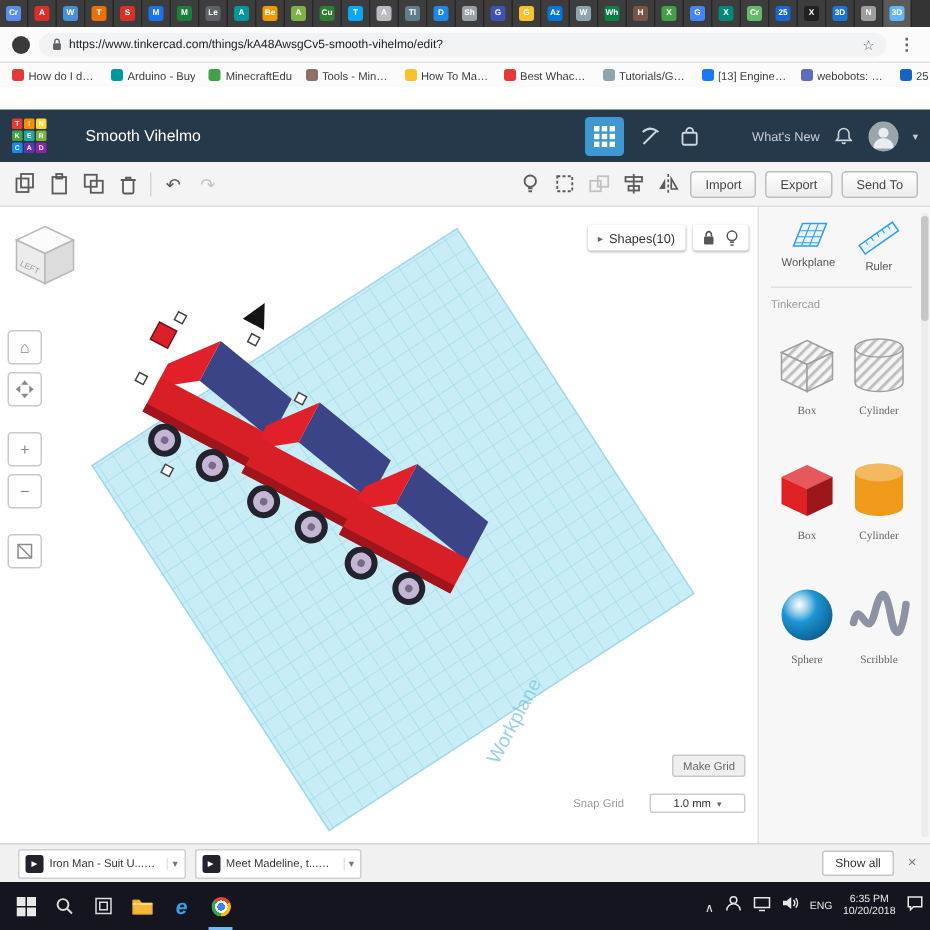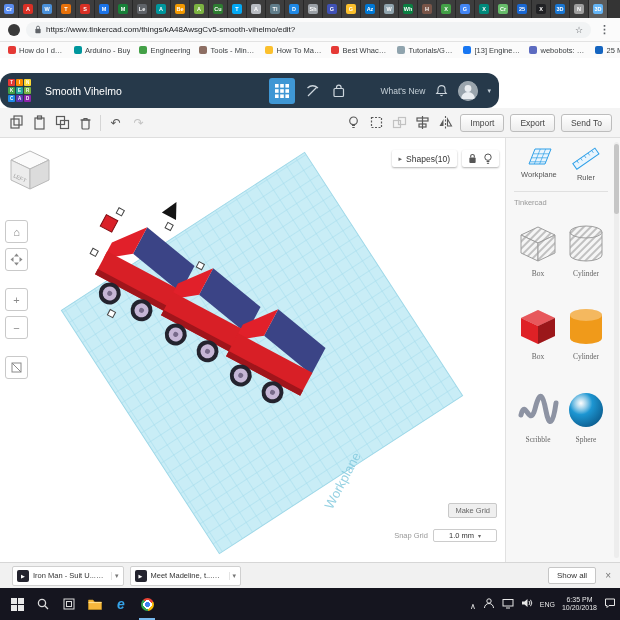--- a/index.html
+++ b/index.html
@@ -16,21 +16,21 @@
   .omnibox .url{flex:1;white-space:nowrap;overflow:hidden;text-overflow:ellipsis;}
   .star{color:#5f6368;font-size:9px;}
   .menu-dots{color:#5f6368;font-size:11px;font-weight:bold;padding:0 2px;}
   .bookmarks{position:absolute;top:42px;left:0;width:620px;height:16px;background:#fbfbfb;display:flex;align-items:center;gap:9px;padding:0 8px;box-sizing:border-box;overflow:hidden;}
   .bm{display:flex;align-items:center;gap:3px;font-size:7.5px;color:#3c4043;white-space:nowrap;}
   .bmfav{width:8px;height:8px;border-radius:2px;flex:0 0 8px;}
   .bmlabel{max-width:46px;overflow:hidden;text-overflow:ellipsis;}
   .pagegap{position:absolute;top:58px;left:0;width:620px;height:15px;background:#fff;}
 
   
-  .tc-header{position:absolute;top:73px;left:0;width:499px;height:35px;background:#26394a;display:flex;align-items:center;gap:8px;padding:0 8px;box-sizing:border-box;border-radius:12px;}
+  .tc-header{position:absolute;top:73px;left:0;width:620px;height:35px;background:#26394a;display:flex;align-items:center;gap:20px;padding:0 8px;box-sizing:border-box;}
   .logo{display:grid;grid-template-columns:repeat(3,7px);grid-auto-rows:7px;gap:1px;}
   .logo span{display:flex;align-items:center;justify-content:center;font-size:4.5px;font-weight:bold;color:#fff;border-radius:1px;}
   .doc-title{color:#fff;font-size:10.5px;margin-left:6px;flex:1;}
   .header-right{display:flex;align-items:center;gap:9px;}
   .hbtn{width:26px;height:26px;background:#3f97d4;border-radius:3px;display:grid;place-items:center;}
   .hicon{display:grid;place-items:center;}
   .whats-new{color:#c5d0d8;font-size:8.5px;margin-left:24px;}
   .avatar{width:20px;height:20px;border-radius:50%;background:#9aa5ad;display:grid;place-items:center;overflow:hidden;}
   .caret-w{color:#c5d0d8;font-size:7px;}
 
@@ -46,21 +46,21 @@
   .canvas{position:absolute;top:138px;left:0;width:505px;height:424px;background:#fff;overflow:hidden;}
   .scene-svg{position:absolute;left:0;top:0;}
   .viewcube{position:absolute;left:8px;top:10px;}
   .navcol{position:absolute;left:5px;top:82px;display:flex;flex-direction:column;gap:5px;}
   .navbtn{width:21px;height:21px;background:#fff;border:1px solid #c9c9c9;border-radius:3px;color:#8a8a8a;font-size:11px;display:grid;place-items:center;}
   .navgap{height:7px;}
   .shapes-chip{position:absolute;top:12px;right:48px;height:17px;background:#fff;border-radius:2px;box-shadow:0 1px 2px rgba(0,0,0,.3);display:flex;align-items:center;gap:4px;padding:0 7px;font-size:8.5px;color:#333;}
   .shapes-chip .tri{font-size:7px;color:#666;}
   .lockbulb{position:absolute;top:12px;right:6px;height:17px;background:#fff;border-radius:2px;box-shadow:0 1px 2px rgba(0,0,0,.3);display:flex;align-items:center;gap:6px;padding:0 6px;}
   .editgrid{position:absolute;right:8px;bottom:44px;font-size:7.5px;color:#666;background:#efefef;border:1px solid #c9c9c9;border-radius:2px;padding:2px 6px;}
-  .snaprow{position:absolute;right:8px;bottom:20px;display:flex;align-items:center;gap:5px;font-size:7.5px;color:#999;}
+  .snaprow{position:absolute;right:8px;bottom:20px;display:flex;align-items:center;gap:17px;font-size:7.5px;color:#999;}
   .snapsel{background:#fff;border:1px solid #ccc;border-radius:2px;color:#333;padding:1px 15px;display:flex;gap:4px;align-items:center;}
   .snapsel .tri{font-size:6px;color:#666;}
 
   
   .sidebar{position:absolute;top:138px;left:505px;width:115px;height:424px;background:#f7f7f7;border-left:1px solid #e1e1e1;box-sizing:border-box;padding:8px 12px 0 8px;}
   .sb-top{display:flex;justify-content:space-around;}
   .sb-tool{display:flex;flex-direction:column;align-items:center;gap:3px;font-size:7.5px;color:#555;}
   .sb-div{height:1px;background:#e0e0e0;margin:9px 0 6px;}
   .sb-brand{font-size:7.5px;color:#999;}
   .sb-select{margin-top:3px;height:15px;background:#fff;border:1px solid #ccc;border-radius:2px;font-size:8.5px;color:#333;display:flex;align-items:center;justify-content:space-between;padding:0 5px;}
@@ -217,21 +217,21 @@
       <div class="bm">
         <span class="bmfav" style="background: rgb(229, 57, 53);"></span>
         <span class="bmlabel">How do I download</span>
       </div>
       <div class="bm">
         <span class="bmfav" style="background: rgb(0, 151, 157);"></span>
         <span class="bmlabel">Arduino - Buy</span>
       </div>
       <div class="bm">
         <span class="bmfav" style="background: rgb(67, 160, 71);"></span>
-        <span class="bmlabel">Engineering</span>
+        <span class="bmlabel">MinecraftEdu</span>
       </div>
       <div class="bm">
         <span class="bmfav" style="background: rgb(141, 110, 99);"></span>
         <span class="bmlabel">Tools - Minecraft W...</span>
       </div>
       <div class="bm">
         <span class="bmfav" style="background: rgb(251, 192, 45);"></span>
         <span class="bmlabel">How To Make a Sim...</span>
       </div>
       <div class="bm">
@@ -578,36 +578,36 @@
         <div class="shape-tile">
           <svg width="48" height="48" viewBox="0 0 48 48">
       <path d="M8 13 v23 a16 6 0 0 0 32 0 V13" fill="#f09a1a" stroke="none"></path>
       <ellipse cx="24" cy="13" rx="16" ry="6" fill="#f09a1a" stroke="none"></ellipse>
       <ellipse cx="24" cy="13" rx="16" ry="6" fill="#ffffff" opacity="0.3"></ellipse>
           </svg>
           <div class="shape-label">Cylinder</div>
         </div>
         <div class="shape-tile">
           <svg width="48" height="48" viewBox="0 0 48 48">
-    <path d="M7 30 C 11 12, 16 44, 21 24 S 29 10, 32 26 S 39 40, 42 18" fill="none" stroke="#8d93a3" stroke-width="5" stroke-linecap="round"></path>
-          </svg>
-          <div class="shape-label">Scribble</div>
-        </div>
-        <div class="shape-tile">
-          <svg width="48" height="48" viewBox="0 0 48 48">
       <defs>
               <radialGradient id="pat4" cx="35%" cy="30%" r="75%">
         <stop offset="0%" stop-color="#ffffff" stop-opacity="0.75"></stop>
         <stop offset="45%" stop-color="#1d96d2"></stop>
         <stop offset="100%" stop-color="#0d5f91"></stop>
               </radialGradient>
             </defs>
       <circle cx="24" cy="25" r="17" fill="url(#pat4)"></circle>
           </svg>
           <div class="shape-label">Sphere</div>
+        </div>
+        <div class="shape-tile">
+          <svg width="48" height="48" viewBox="0 0 48 48">
+    <path d="M7 30 C 11 12, 16 44, 21 24 S 29 10, 32 26 S 39 40, 42 18" fill="none" stroke="#8d93a3" stroke-width="5" stroke-linecap="round"></path>
+          </svg>
+          <div class="shape-label">Scribble</div>
         </div>
       </div>
     <div class="sb-scroll">
         <div class="sb-thumb"></div>
       </div>
   </aside>
 
   <div class="dlbar">
     <span class="dl-spacer" style="flex:0 0 0;"></span>
 

